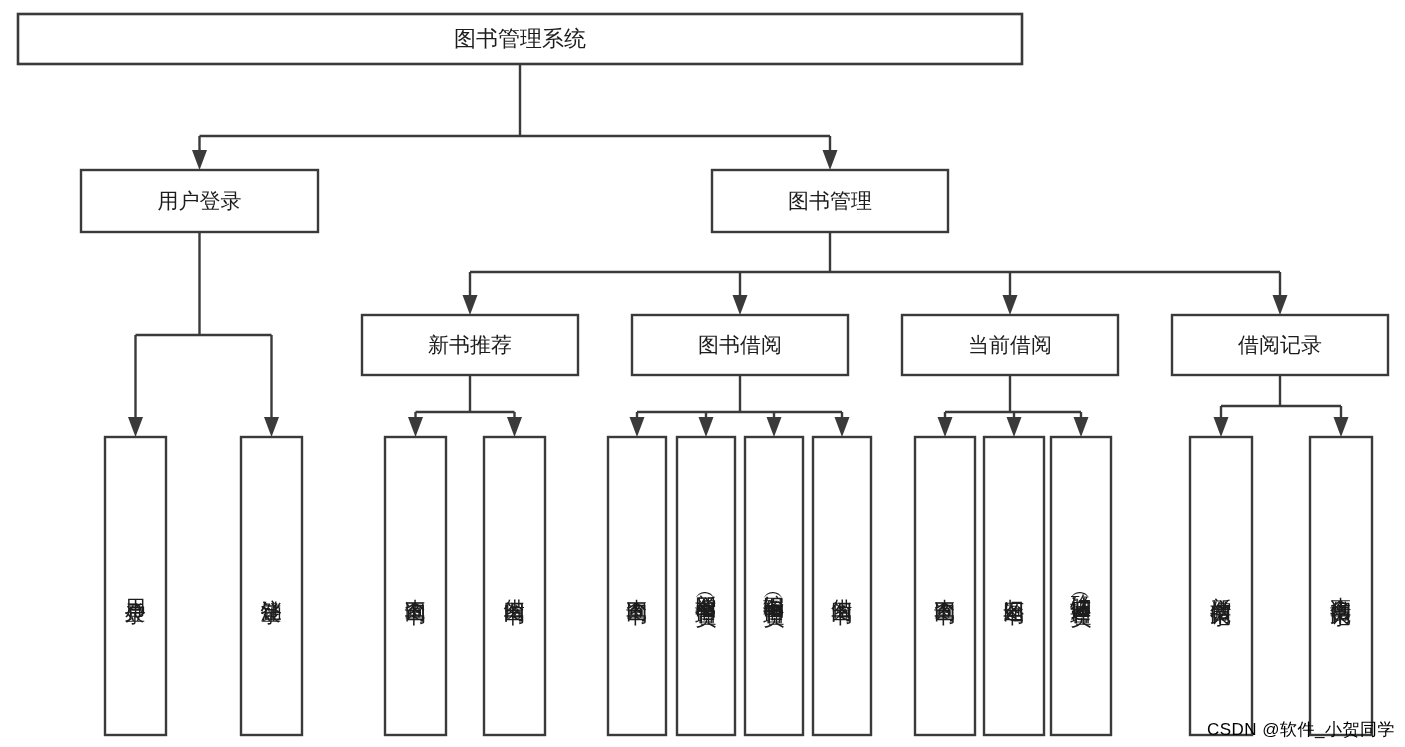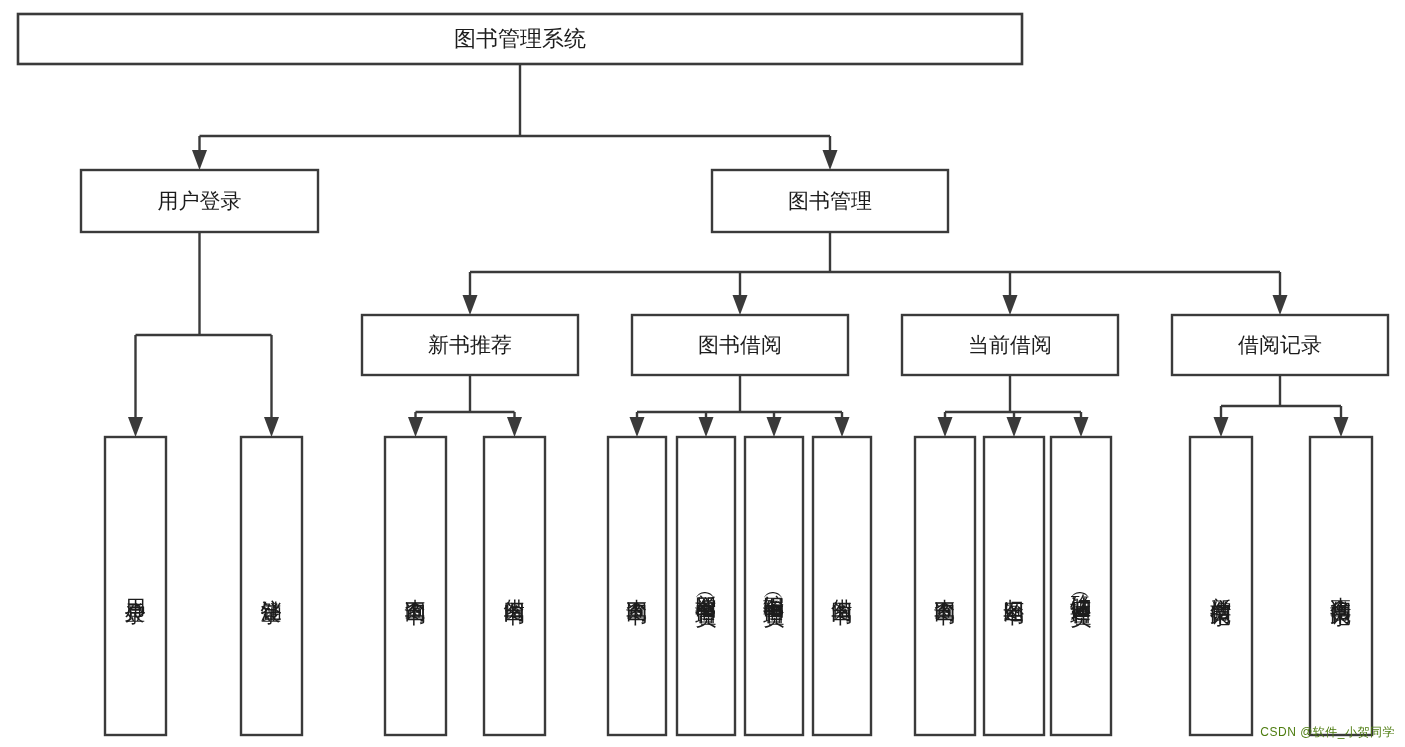--- a/index.html
+++ b/index.html
@@ -69,22 +69,22 @@
     letter-spacing: 2px;
     color: #1c1c1c;
     white-space: nowrap;
     text-align: center;
   }
   .watermark {
     position: absolute;
     right: 10px;
     bottom: 6px;
     font-family: "Liberation Sans", "DejaVu Sans", sans-serif;
-    font-size: 12px;
-    color: #4d7c0f;
+    font-size: 17px;
+    color: #000000;
     letter-spacing: 0.5px;
     user-select: none;
     pointer-events: none;
   }
 </style>
 </head>
 <body>
 
 <div id="diagram-root">
   <svg class="flow" viewBox="0 0 1405 747">

